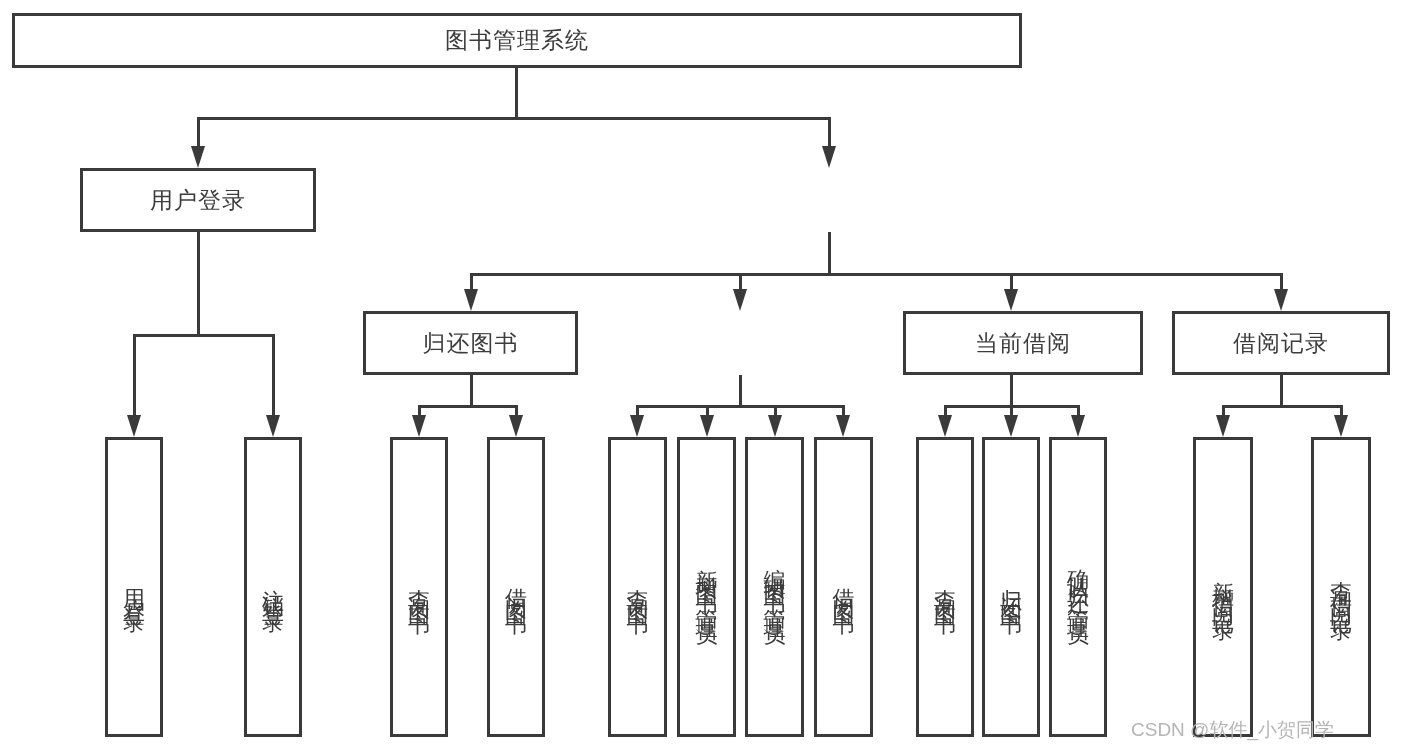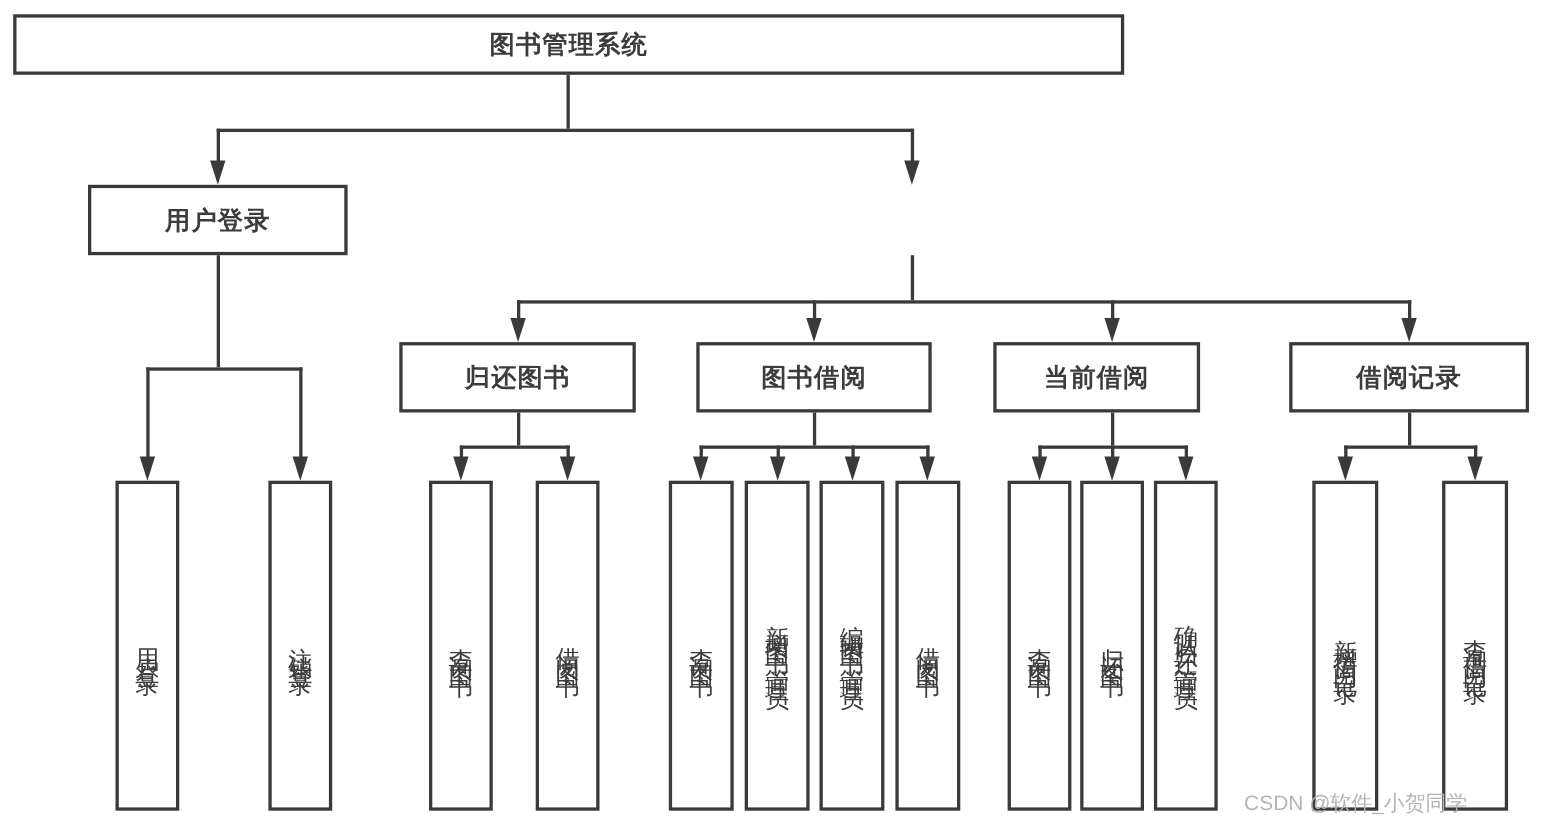--- a/index.html
+++ b/index.html
@@ -5,21 +5,21 @@
   html,body { margin:0; padding:0; background:#fff; }
   .canvas {
     position:relative; width:1405px; height:747px; background:#ffffff;
     font-family:"Liberation Sans","DejaVu Sans",sans-serif; overflow:hidden;
   }
   .box {
     position:absolute; border:3px solid #3a3a3a; background:#ffffff;
     display:flex; align-items:center; justify-content:center;
     color:#3c3c3c; box-sizing:border-box;
   }
-  .h-label { font-size:23px; letter-spacing:1px; white-space:nowrap;font-weight:bold; }
+  .h-label { font-size:23px; letter-spacing:1px; white-space:nowrap; }
   .v-label {
     writing-mode:vertical-rl; text-orientation:mixed;
     font-size:22px; letter-spacing:8px; line-height:1;
   }
   .vline, .hline { position:absolute; background:#3a3a3a; }
   .vline { width:3px; }
   .hline { height:3px; }
   .arrow {
     position:absolute; width:0; height:0;
     border-left:7px solid transparent; border-right:7px solid transparent;
@@ -64,24 +64,21 @@
   <div class="vline" style="left:739px;top:273px;height:18px"></div>
   <div class="arrow" style="left:733px;top:289px"></div>
   <div class="vline" style="left:1010px;top:273px;height:18px"></div>
   <div class="arrow" style="left:1004px;top:289px"></div>
   <div class="vline" style="left:1280px;top:273px;height:18px"></div>
   <div class="arrow" style="left:1274px;top:289px"></div>
 
   <div class="box" style="left:363px;top:311px;width:215px;height:64px">
     <span class="h-label">归还图书</span>
   </div>
-  <div class="box" style="left:633px;top:311px;width:214px;height:64px">
-    <span class="h-label">图书借阅</span>
-  </div>
-  <div class="box" style="left:903px;top:311px;width:188px;height:64px">
+  <div class="box" style="left:903px;top:311px;width:240px;height:64px">
     <span class="h-label">当前借阅</span>
   </div>
   <div class="box" style="left:1172px;top:311px;width:218px;height:64px">
     <span class="h-label">借阅记录</span>
   </div>
 
   <div class="vline" style="left:470px;top:375px;height:30px"></div>
   <div class="hline" style="left:418px;top:405px;width:100px"></div>
   <div class="vline" style="left:418px;top:405px;height:12px"></div>
   <div class="arrow" style="left:412px;top:415px"></div>

